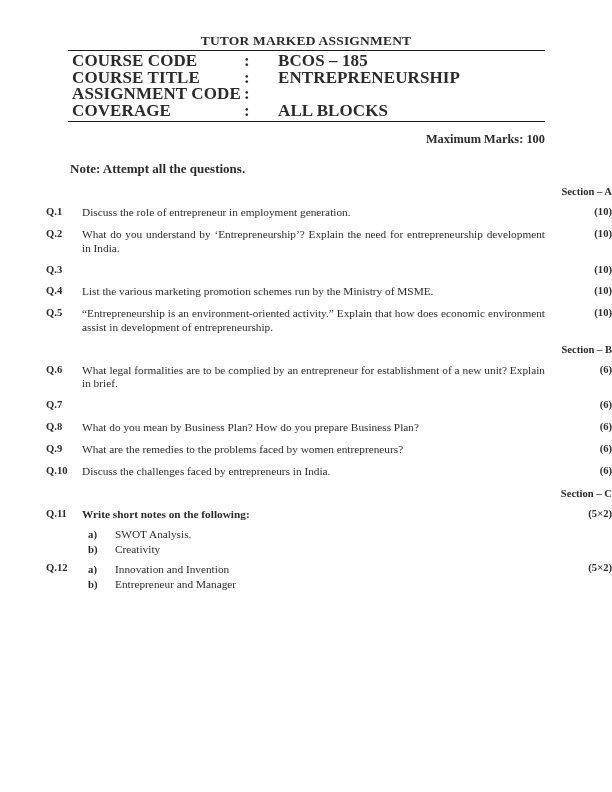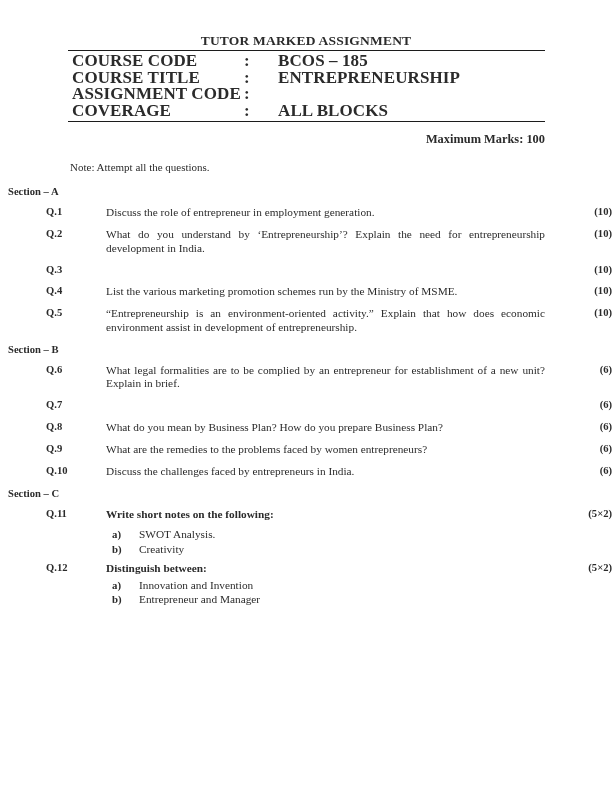--- a/index.html
+++ b/index.html
@@ -74,46 +74,46 @@
     text-align: right;
     font-size: 12.4px;
     font-weight: bold;
   }
 
   
   .note {
     position: absolute;
     left: 70px;
     top: 161px;
-    font-size: 11px;
-    font-weight: normal;
+    font-size: 13px;
+    font-weight: bold;
   }
 
   
   .content {
     position: absolute;
     left: 0;
     top: 186px;
     width: 612px;
   }
 
   .section-head {
-    text-align: left;
+    text-align: right;
     font-size: 10.6px;
     font-weight: bold;
     margin: 0 0 9px 0;
     padding-left: 8px;
   }
   .section-head.sec-b { margin-top: 9px; }
   .section-head.sec-c { margin-top: 9px; }
 
   .qrow {
     position: relative;
     margin: 0 0 8.5px 0;
-    padding-left: 106px;
+    padding-left: 82px;
     padding-right: 67px;
     min-height: 13px;
   }
   .qnum {
     position: absolute;
     left: 46px;
     top: 0;
     font-size: 10.6px;
     font-weight: bold;
     width: 34px;
@@ -246,21 +246,20 @@
         <div class="qnum">Q.11</div>
         <div class="qtext bold">Write short notes on the following:</div>
         <div class="qmarks">(5×2)</div>
         <div class="sublist">
           <div class="subitem"><span class="sublabel">a)</span><span>SWOT Analysis.</span></div>
           <div class="subitem"><span class="sublabel">b)</span><span>Creativity</span></div>
         </div>
       </div>
       <div class="qrow with-sub">
         <div class="qnum">Q.12</div>
-        <div class="qtext bold">Distinguish between:</div>
         <div class="qmarks">(5×2)</div>
         <div class="sublist">
           <div class="subitem"><span class="sublabel">a)</span><span>Innovation and Invention</span></div>
           <div class="subitem"><span class="sublabel">b)</span><span>Entrepreneur and Manager</span></div>
         </div>
       </div>
     </div>
 
 </div>
 

